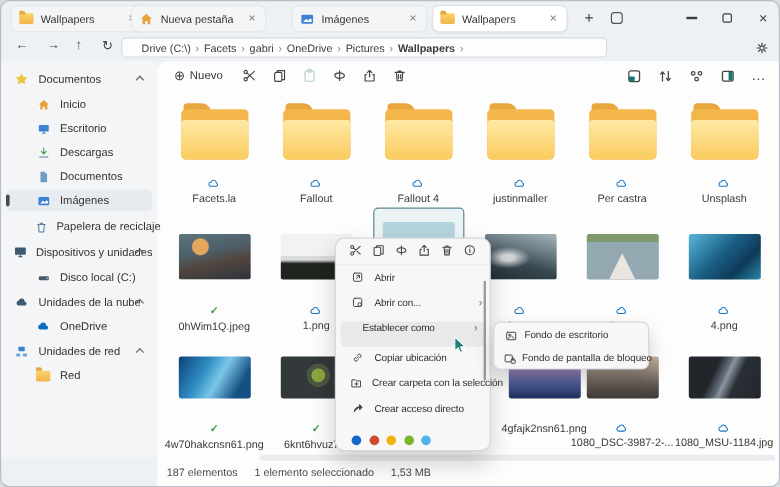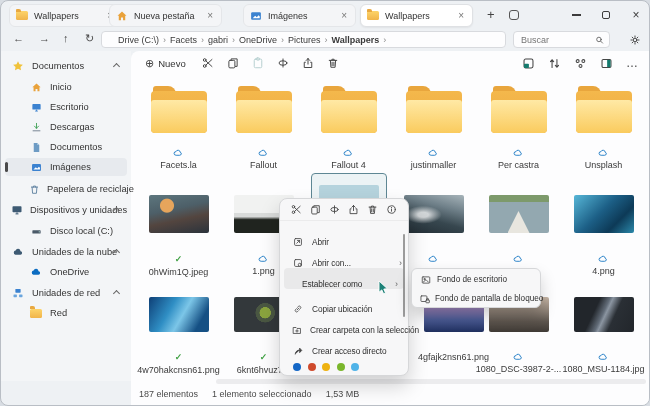--- a/index.html
+++ b/index.html
@@ -77,21 +77,21 @@
   .t35{background:linear-gradient(180deg,#c5b4a4 0%,#8d8176 40%,#5d554e 70%,#3f3a35 100%);}
   .t36{background:linear-gradient(115deg,#22262b 0 35%,#626c78 48%,#8b95a1 52%,#2a2f35 65%,#22262b 100%);}
   .shift-right{margin-left:40px;}
   
   .selbox{position:absolute;left:310px;top:172px;width:76px;height:93px;border:1px solid #5e8794;border-radius:4px;
           background:rgba(141,185,196,.15);z-index:2;}
   
   .menu{position:absolute;left:278px;top:197px;width:130px;height:178px;background:#f7f7f8;border:1px solid #d6d7d9;
         border-radius:8px;box-shadow:0 10px 20px rgba(0,0,0,.18);z-index:10;}
   .menu-iconrow{height:22px;display:flex;align-items:center;justify-content:space-between;padding:0 11px;border-bottom:1px solid #ebebec;}
-  .mi{height:21px;display:flex;align-items:flex-end;padding:0 6px 0 12px;font-size:8.3px;color:#2f2f2f;white-space:nowrap;}
+  .mi{height:21px;display:flex;align-items:flex-start;padding:0 6px 0 12px;font-size:8.3px;color:#2f2f2f;white-space:nowrap;}
   .mi .mic{width:12px;display:flex;justify-content:center;margin-right:8px;}
   .mi .mtext{letter-spacing:-.1px;}
   .mi .mchev{margin-left:auto;color:#666;font-size:9px;}
   .mi.hl{background:#e9e9ea;border-radius:4px;margin:0 4px;padding-left:18px;}
   .mi.gap{margin-top:4px;}
   .tagrow{height:21px;display:flex;align-items:center;gap:6.5px;padding-left:13px;}
   .tagdot{width:8px;height:8px;border-radius:50%;}
   .menu-scroll{position:absolute;right:3px;top:35px;width:2.5px;height:83px;background:#9b9b9b;border-radius:2px;}
   
   .submenu{position:absolute;left:410px;top:267px;width:130px;height:40px;background:#f7f7f8;border:1px solid #d6d7d9;
@@ -162,27 +162,20 @@
       <span class="crumb">Facets</span>
         <span class="crumb-sep">›</span>
       <span class="crumb">gabri</span>
         <span class="crumb-sep">›</span>
       <span class="crumb">OneDrive</span>
         <span class="crumb-sep">›</span>
       <span class="crumb">Pictures</span>
         <span class="crumb-sep">›</span>
       <span class="crumb bold">Wallpapers</span>
         <span class="crumb-sep">›</span>
-    </div>
-    <div class="search-field">
-      <input type="text" placeholder="Buscar" style="">
-      <svg class="ic" width="10" height="10" viewBox="0 0 16 16">
-          <circle cx="7" cy="7" r="4"></circle>
-          <path d="M10.2 10.2 L13.5 13.5"></path>
-        </svg>
     </div>
     <svg class="ic" style="position:absolute;left:628px;top:5px" width="12" height="12" viewBox="0 0 16 16">
         <circle cx="8" cy="8" r="2.4"></circle>
         <path d="M8 2.6 v1.7 M8 11.7 v1.7 M2.6 8 h1.7 M11.7 8 h1.7 M4.2 4.2 l1.2 1.2 M10.6 10.6 l1.2 1.2 M11.8 4.2 l-1.2 1.2 M5.4 10.6 l-1.2 1.2"></path>
       </svg>
   </div>
 
   <div class="content"></div>
 
   <div class="toolbar">

